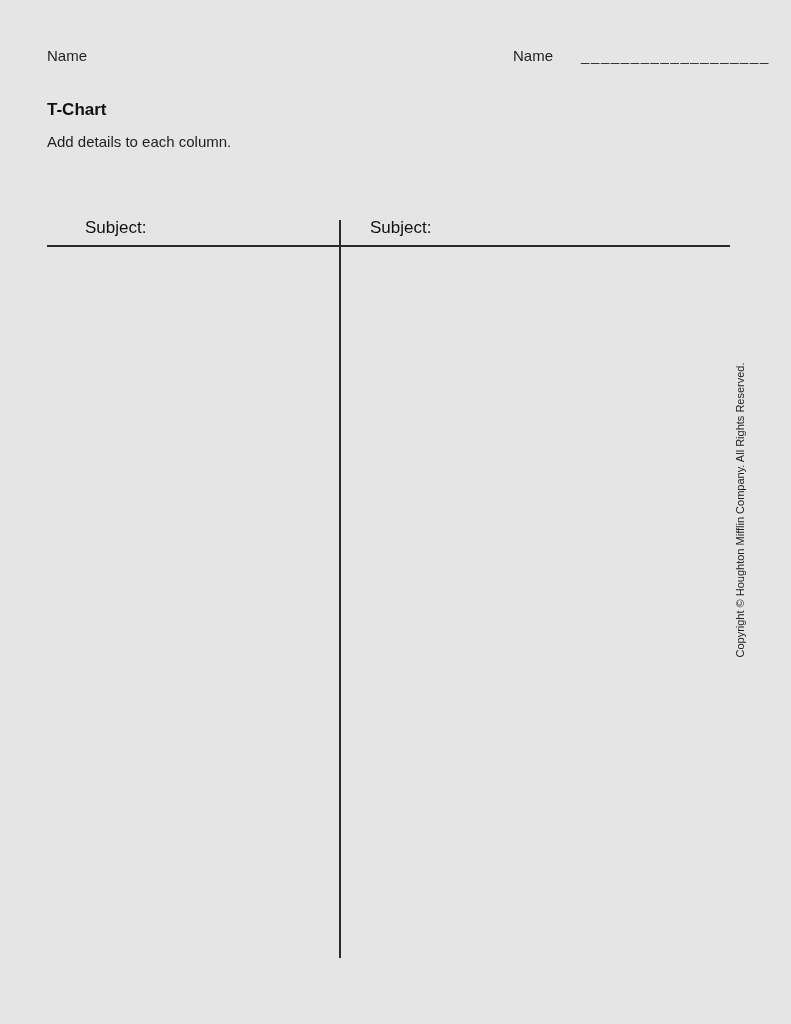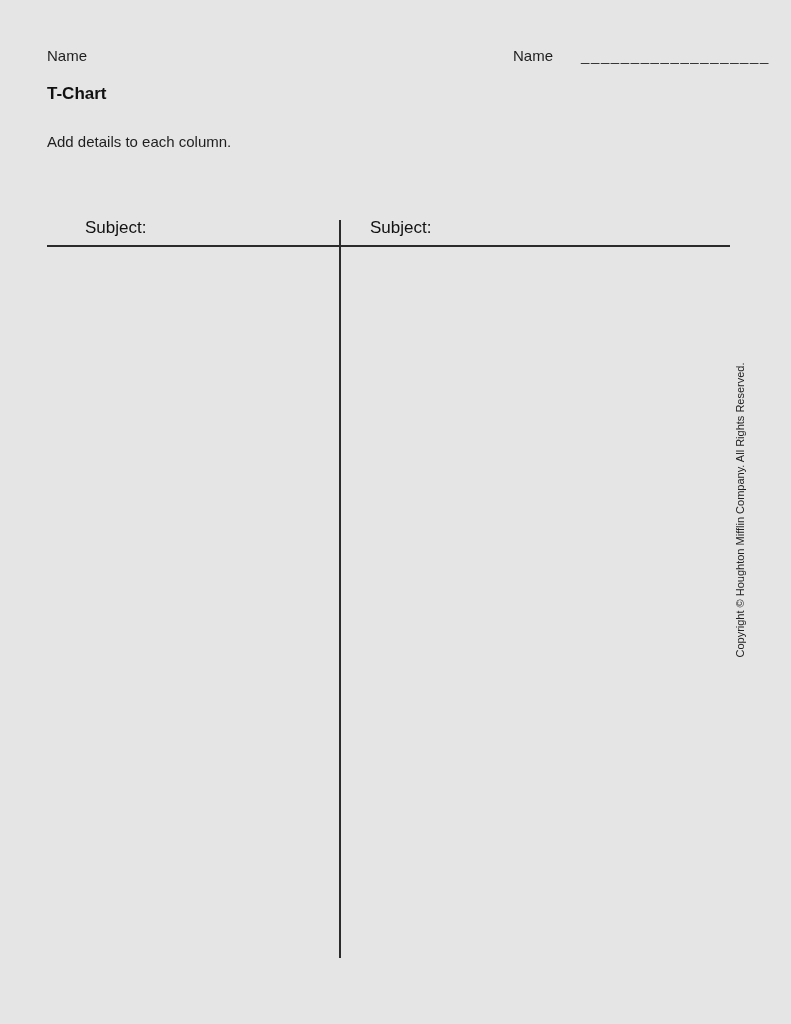--- a/index.html
+++ b/index.html
@@ -77,21 +77,21 @@
 </style>
 </head>
 <body>
 
 <div class="page">
 
   <span class="abs label" style="left:47px; top:47px;">Name</span>
   <span class="abs label" style="left:513px; top:47px;">Name</span>
   <span class="abs fill-line" style="left:581px; top:47px;">___________________</span>
 
-  <div class="abs doc-title" style="left:47px; top:84px;">T-Chart</div>
+  <div class="abs doc-title" style="left:47px; top:100px;">T-Chart</div>
   <div class="abs instructions" style="left:47px; top:133px;">Add details to each column.</div>
 
   <div class="abs subject-header" style="left:85px; top:218px;">Subject:</div>
   <div class="abs subject-header" style="left:370px; top:218px;">Subject:</div>
 
   <div class="abs h-rule"></div>
   <div class="abs v-rule"></div>
 
   <div class="abs column-area left"></div>
   <div class="abs column-area right"></div>

